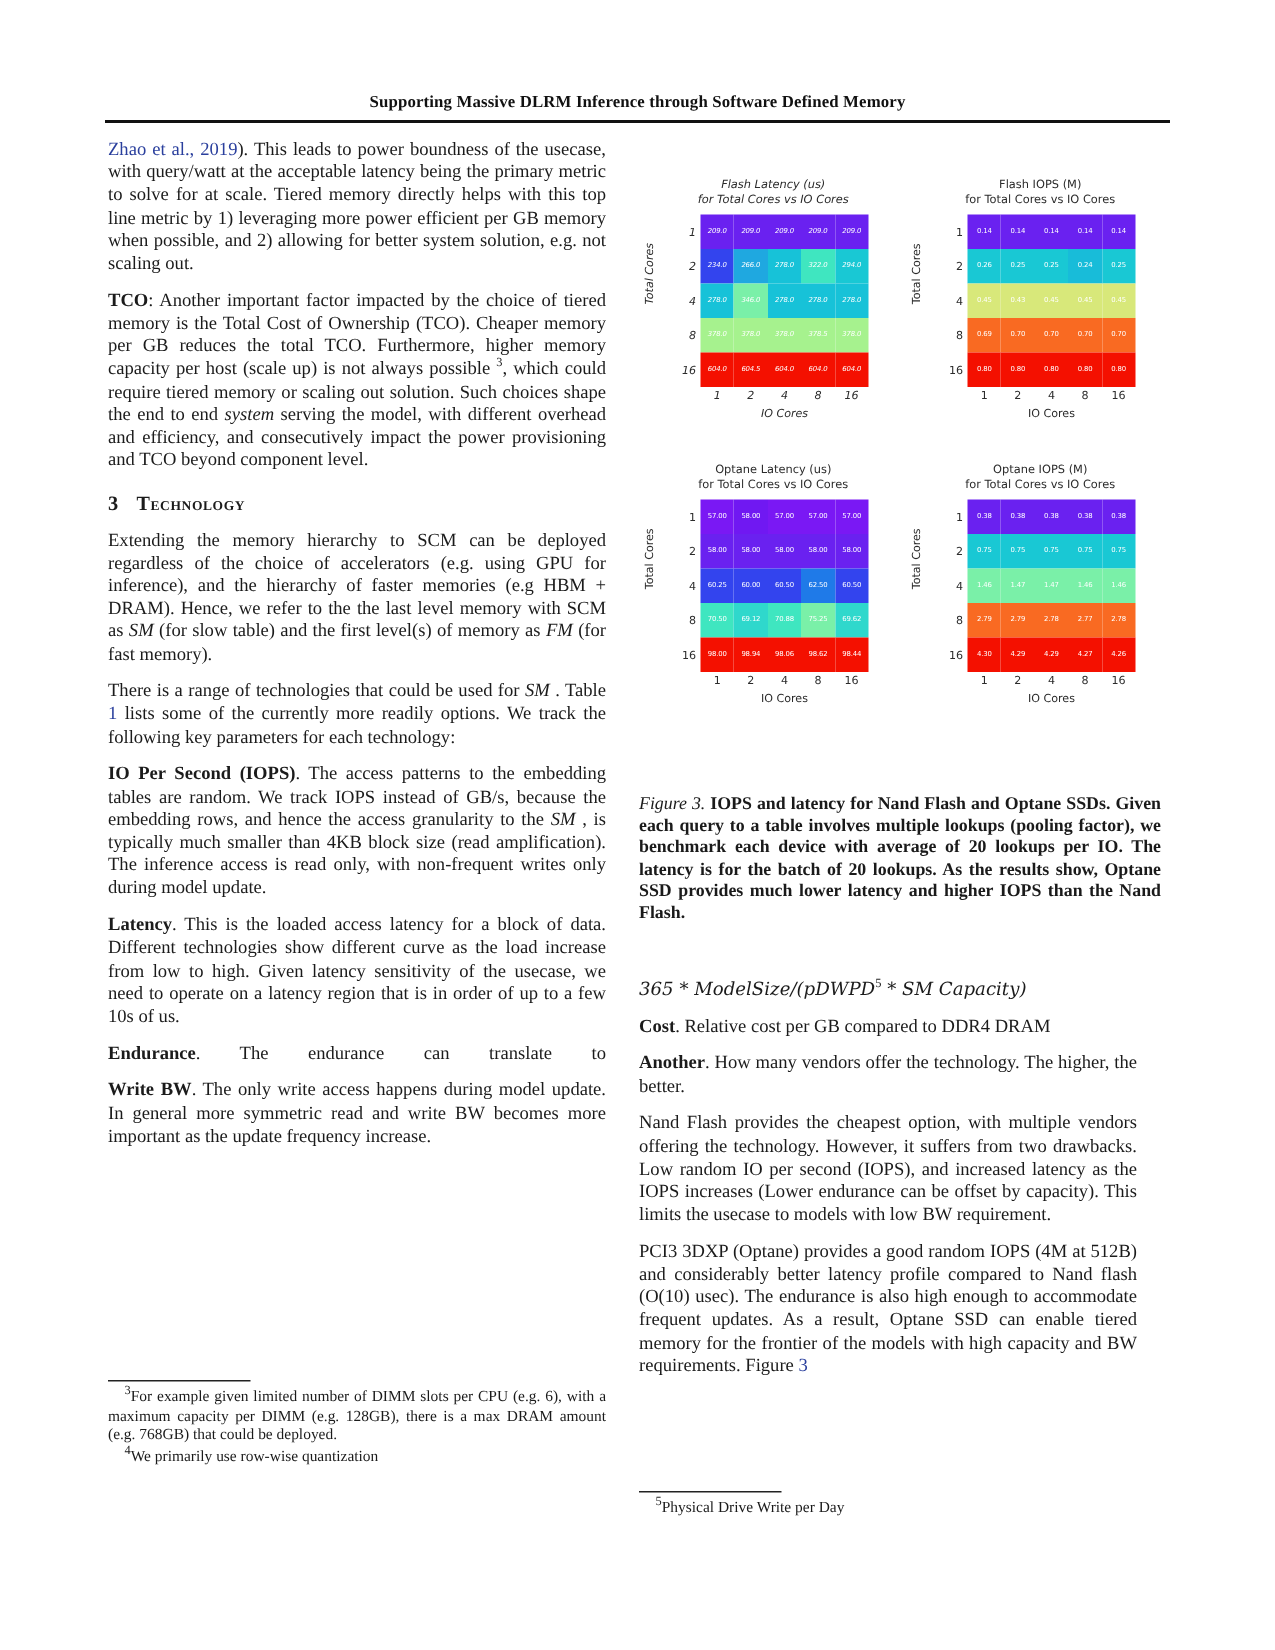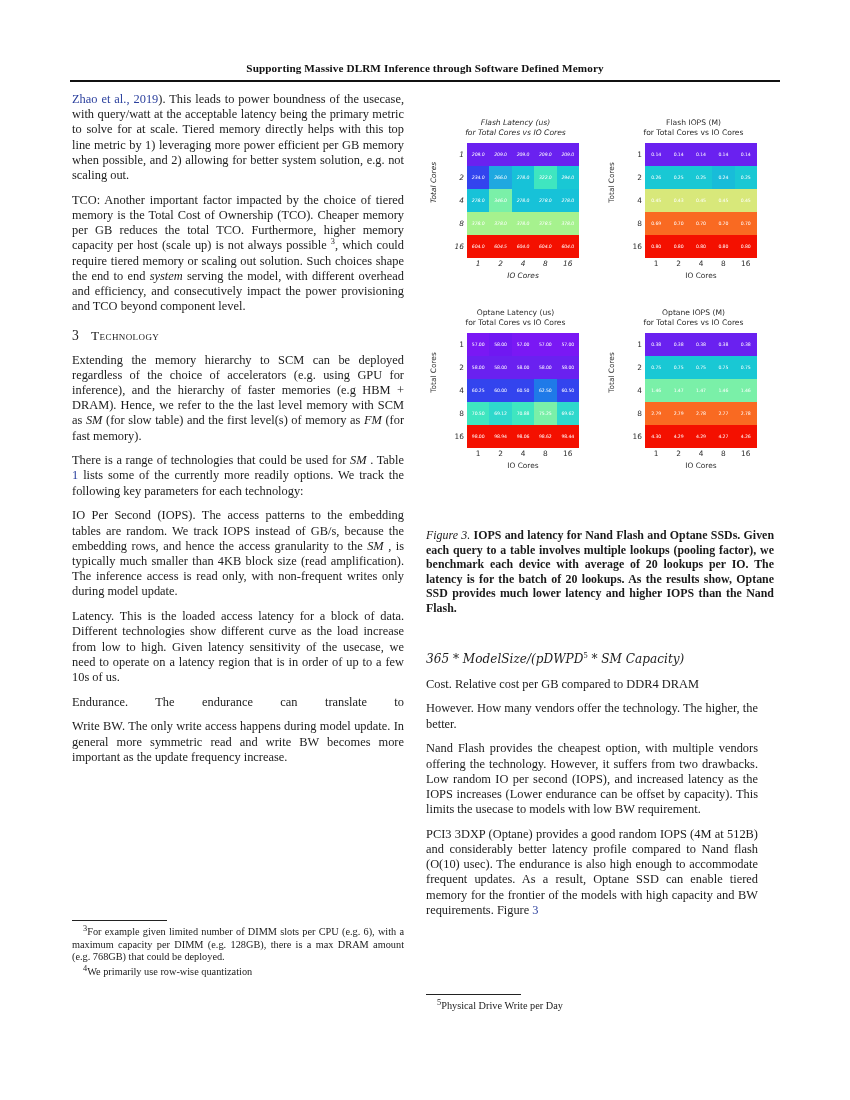--- a/index.html
+++ b/index.html
@@ -53,29 +53,29 @@
     text-align: justify;
     color: #1b1b1b;
   }
   .col-left  { left: 72px;  top: 92px; }
 
   p.para {
     margin: 0 0 9.5px 0;
     text-indent: 0;
     hyphens: none;
   }
-  b, .b { font-weight: normal; }
+  b, .b { font-weight: bold; }
   i, .it { }
   .cite { color: #2a3f9d; }
   sup { font-size: 8.3px; vertical-align: super; line-height: 0; }
 
   h2.section {
     margin: 14px 0 9px 0;
     font-size: 13.6px;
-    font-weight: normal;
+    font-weight: bold;
     letter-spacing: 0.2px;
   }
   h2.section .num { margin-right: 12px; }
   .smallcaps {
     font-variant: small-caps;
     font-size: 13.4px;
     letter-spacing: 0.4px;
   }
 
   
@@ -533,21 +533,21 @@
 
     <div class="fig-caption"><span class="fignum">Figure 3.</span><span> IOPS and latency for Nand Flash and Optane SSDs. Given each query to a table involves multiple lookups (pooling factor), we benchmark each device with average of 20 lookups per IO. The latency is for the batch of 20 lookups. As the results show, Optane SSD provides much lower latency and higher IOPS than the Nand Flash.</span></div>
   </div>
 
   <div class="col" style="left:426px; top:652px; width:332px;">
 
     <p class="para"><span class="math">365 * ModelSize/(pDWPD</span><sup>5</sup><span class="math"> * SM Capacity)</span></p>
 
     <p class="para"><b>Cost</b><span>. Relative cost per GB compared to DDR4 DRAM</span></p>
 
-    <p class="para"><b>However</b><span>. How many vendors offer the technology. The higher, the better.</span></p>
+    <p class="para"><b>Another</b><span>. How many vendors offer the technology. The higher, the better.</span></p>
 
     <p class="para">Nand Flash provides the cheapest option, with multiple vendors offering the technology. However, it suffers from two drawbacks. Low random IO per second (IOPS), and increased latency as the IOPS increases (Lower endurance can be offset by capacity). This limits the usecase to models with low BW requirement.</p>
 
     <p class="para"><span>PCI3 3DXP (Optane) provides a good random IOPS (4M at 512B) and considerably better latency profile compared to Nand flash (O(10) usec). The endurance is also high enough to accommodate frequent updates. As a result, Optane SSD can enable tiered memory for the frontier of the models with high capacity and BW requirements. Figure </span><span class="cite">3</span></p>
   </div>
 
   <div class="fn-right">
     <div class="footnote-rule"></div>
     <p class="footnote"><span class="fn-indent"></span><sup>5</sup><span>Physical Drive Write per Day</span></p>
   </div>

